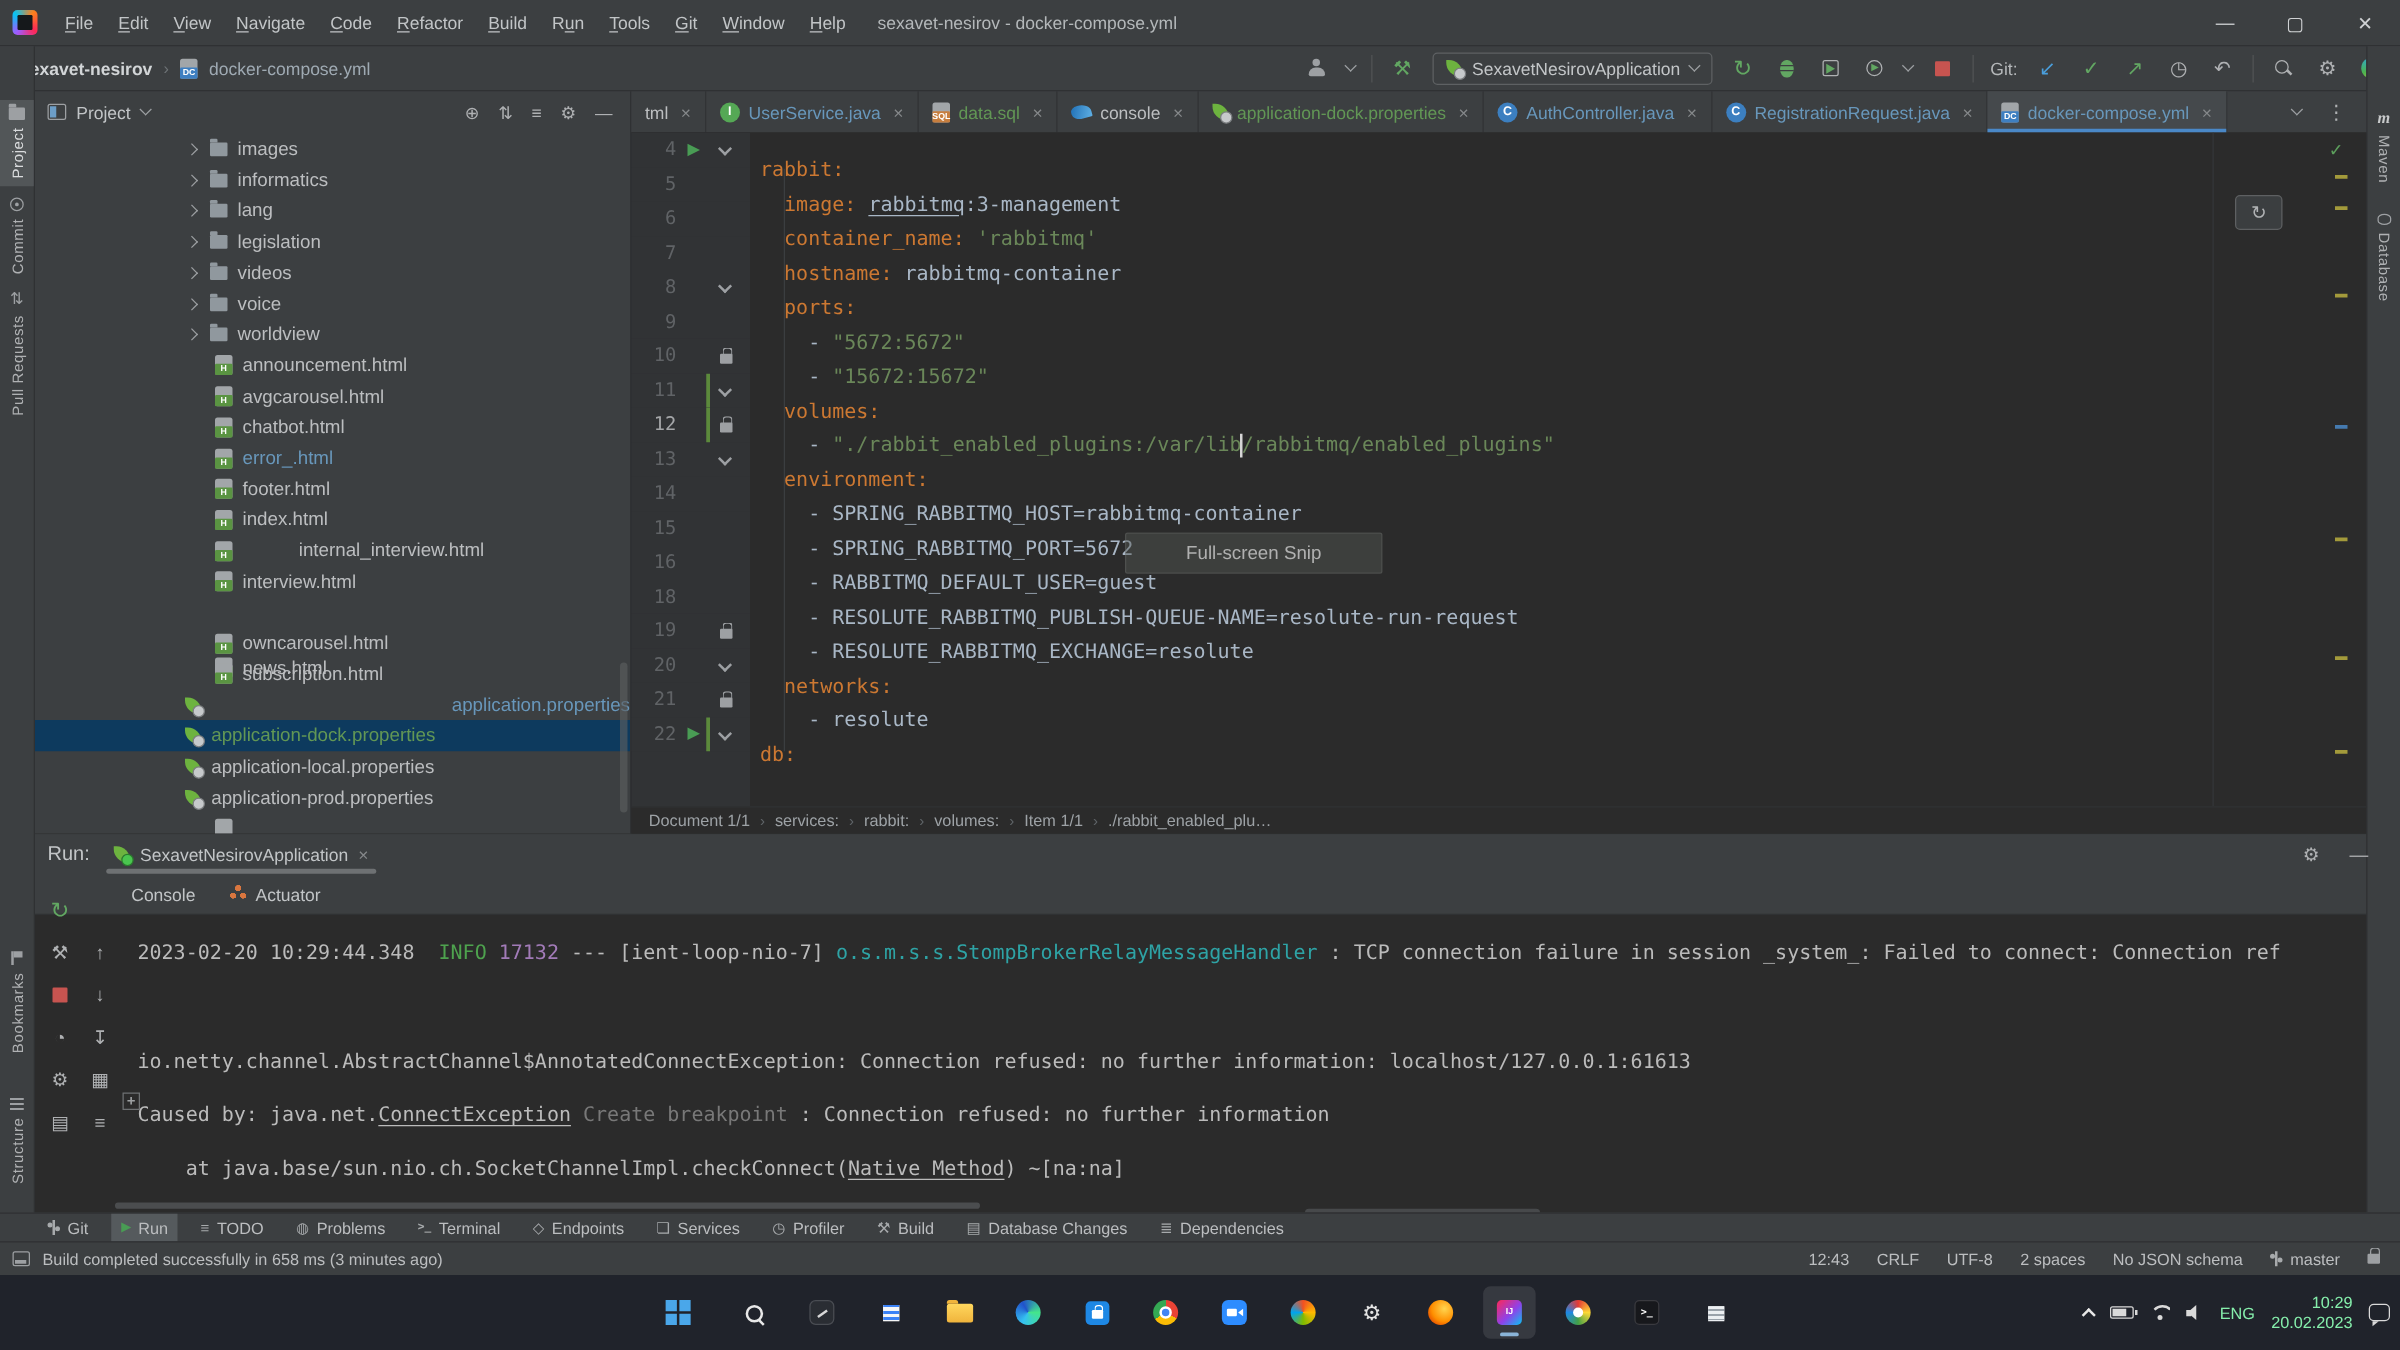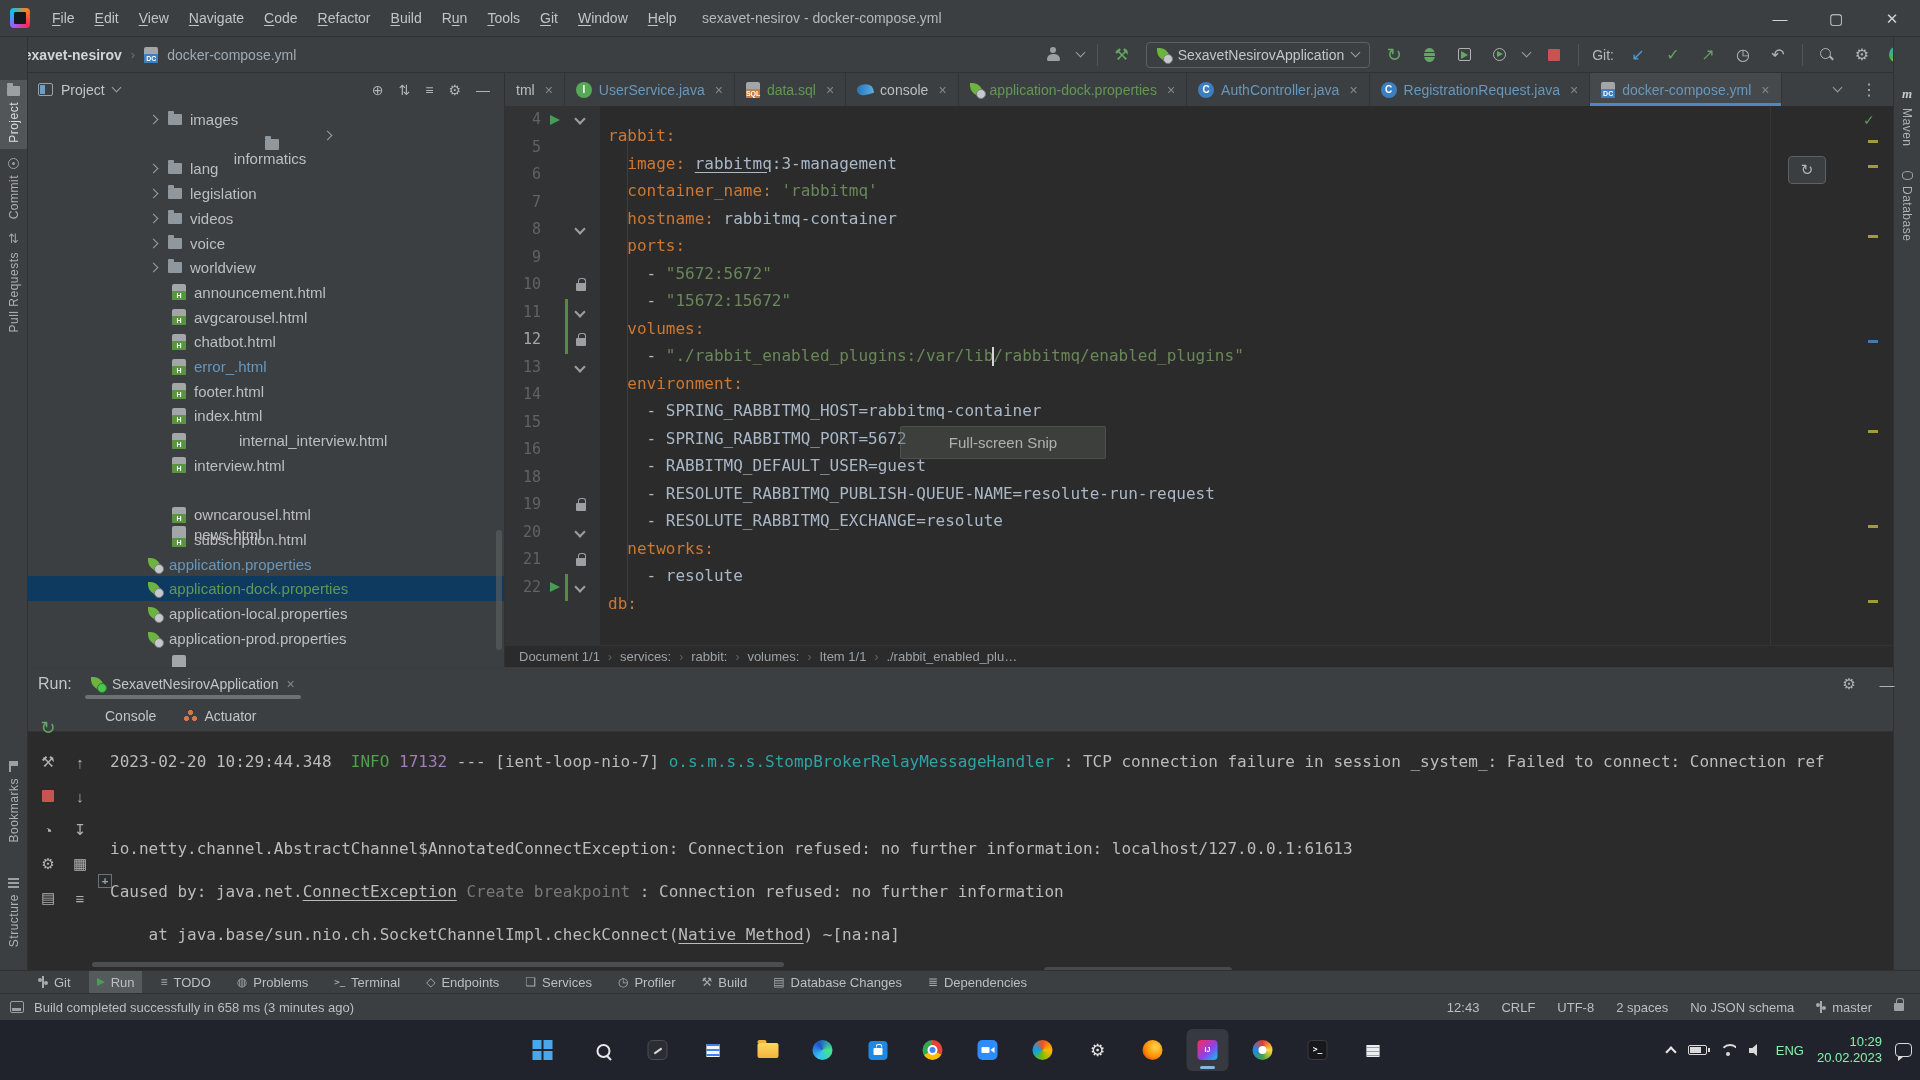--- a/index.html
+++ b/index.html
@@ -374,21 +374,21 @@
         <span>⚙</span>
         <span>—</span>
       </span>
     </div>
     <div id="ptree">
         <div class="trow" style="top: 0px;">
           <span class="tchev" style="margin-left: 122px;"></span>
           <span class="i-folder" style="margin-left: 11px;"></span>
           <span class="tlabel ">images</span>
         </div>
-        <div class="trow" style="top: 24.7px; flex-direction: column;">
+        <div class="trow" style="top: 24.7px;">
           <span class="tchev" style="margin-left: 122px;"></span>
           <span class="i-folder" style="margin-left: 11px;"></span>
           <span class="tlabel ">informatics</span>
         </div>
         <div class="trow" style="top: 49.4px;">
           <span class="tchev" style="margin-left: 122px;"></span>
           <span class="i-folder" style="margin-left: 11px;"></span>
           <span class="tlabel ">lang</span>
         </div>
         <div class="trow" style="top: 74.1px;">
@@ -470,21 +470,21 @@
             <span class="band b-html">H</span>
           </span>
           <span class="tlabel ">owncarousel.html</span>
         </div>
         <div class="trow" style="top: 419.9px;">
           <span class="i-file" style="margin-left: 144px;">
             <span class="band b-html">H</span>
           </span>
           <span class="tlabel ">subscription.html</span>
         </div>
-        <div class="trow" style="top: 444.6px;">
+        <div class="trow" style="top: 444.6px; justify-content: space-between;">
           <span class="i-spring" style="margin-left: 120px;"></span>
           <span class="tlabel mod">application.properties</span>
         </div>
         <div class="trow sel" style="top: 469.3px;">
           <span class="i-spring" style="margin-left: 120px;"></span>
           <span class="tlabel add">application-dock.properties</span>
         </div>
         <div class="trow" style="top: 494px;">
           <span class="i-spring" style="margin-left: 120px;"></span>
           <span class="tlabel ">application-local.properties</span>
@@ -711,21 +711,21 @@
   <div id="runpanel">
     <div id="rp-head">
       <span id="rp-label">Run:</span>
       <div id="rp-tab">
         <span class="i-spring run"></span>
         <span>SexavetNesirovApplication</span>
         <span class="x" style="color:#85888a">×</span>
       </div>
       <div id="rp-subtabs">
         <span>Console</span>
-        <span style="display:flex;align-items:center;gap:7px">
+        <span style="display:flex;align-items:flex-start;gap:7px">
           <span class="i-act"></span>
           <span>Actuator</span>
         </span>
       </div>
       <span class="rp-hico" style="left:1810px">⚙</span>
       <span class="rp-hico" style="left:1848px">—</span>
     </div>
 
     <span class="rp-ic" style="left:8px;top:48px;color:#62a762;font-size:18px">↻</span>
     <span class="rp-ic" style="left:8px;top:82px">⚒</span>

